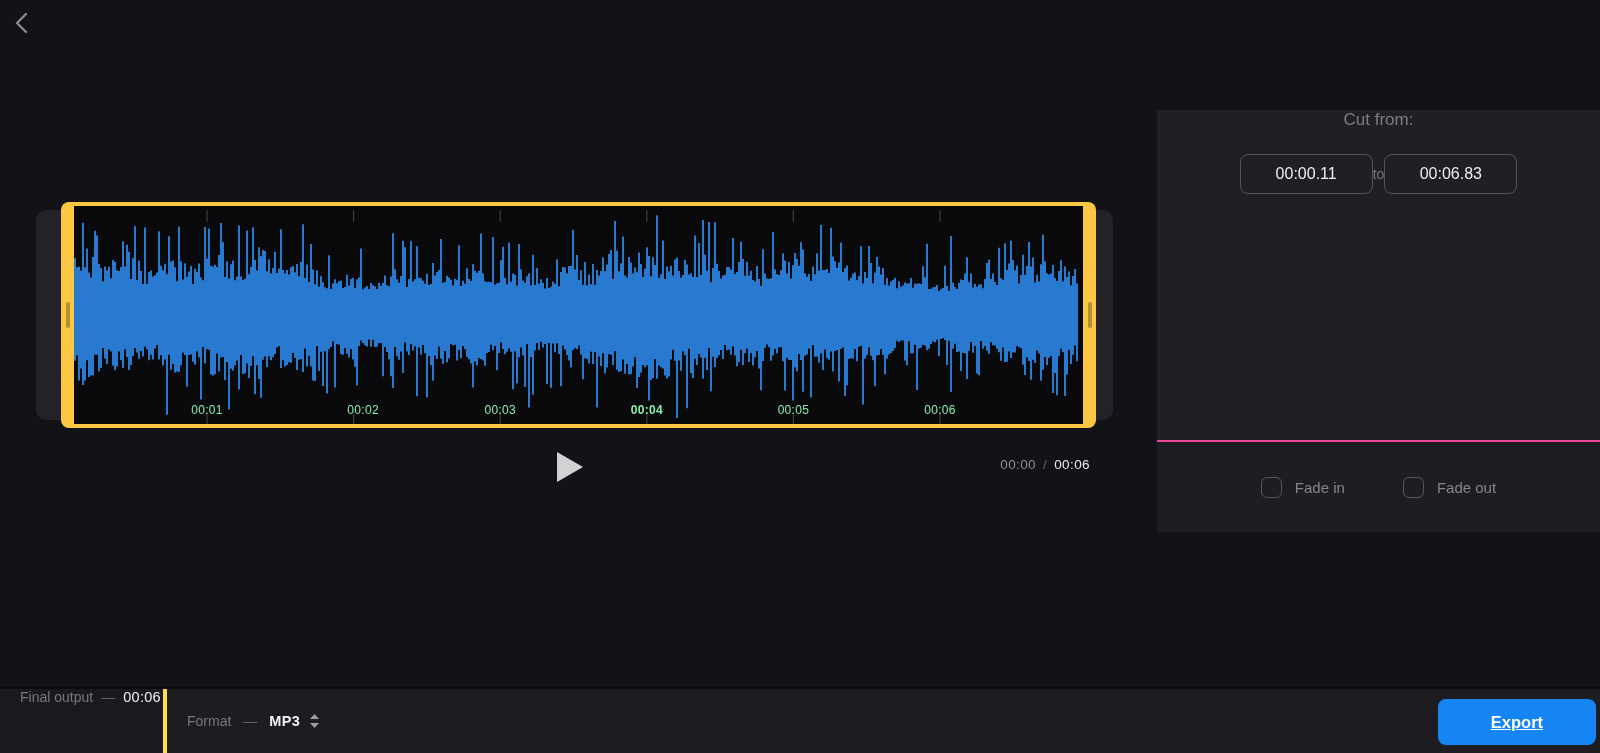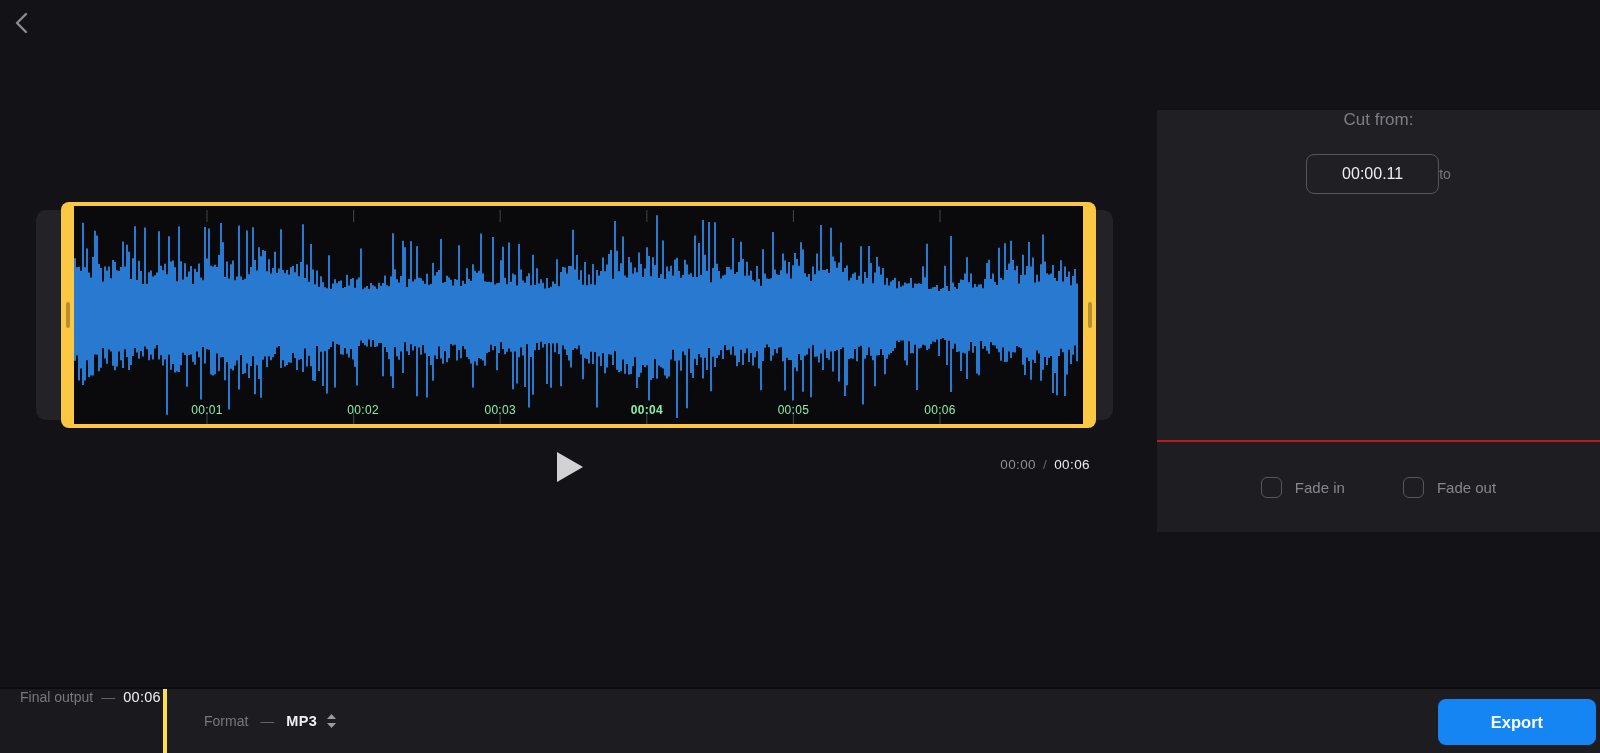--- a/index.html
+++ b/index.html
@@ -39,46 +39,46 @@
   .panel { position:absolute; left:1157px; top:0; width:443px; height:687px; }
   .panel-top { height:263px; background:#1d1d21; border-bottom:2px solid #0d0d10;
     display:flex; align-items:center; justify-content:center; gap:70px; }
   .radio-opt { display:flex; align-items:center; gap:13px; cursor:pointer; }
   .radio-circle { width:18px; height:18px; border-radius:50%; border:2px solid #6b6b72;
     display:flex; align-items:center; justify-content:center; }
   .radio-opt.selected .radio-circle { border-color:#1e88f7; }
   .radio-opt.selected .radio-dot { width:9px; height:9px; border-radius:50%; background:#1e88f7; }
   .radio-label { font-size:14.5px; color:#84848a; }
   .radio-opt.selected .radio-label { color:#e6e6e9; }
-  .panel-mid { height:332px; background:#202024; border-bottom:2px solid #b91c1c; }
+  .panel-mid { height:332px; background:#202024; border-bottom:2px solid #ec4899; }
   .cut-heading { margin-top:110px; text-align:center; font-size:17px; color:#7d7d84; }
   .cut-row { margin-top:24px; display:flex; align-items:center; justify-content:center; }
   .time-input { width:133px; height:40px; background:transparent; border:1px solid #55555b;
     border-radius:8px; color:#eeeef0; font-size:16px; text-align:center;
     font-family:"Liberation Sans", sans-serif; }
   .to-label { font-size:14px; color:#77777d; }
   .panel-fade { height:90px; background:#1e1e22; display:flex; align-items:center;
     justify-content:center; gap:58px; }
   .check-opt { display:flex; align-items:center; gap:13px; cursor:pointer; }
   .check-box { width:21px; height:21px; border:1.5px solid #56565c; border-radius:6px; background:transparent; }
   .check-label { font-size:15px; color:#85858b; }
   
   .bottom-bar { position:absolute; left:0; top:687px; width:1600px; height:66px;
     background:#1d1d21; border-top:2px solid #0c0c0e; display:flex; align-items:stretch; }
   .cell-final { width:167px; background:#1a1a1e; border-right:4px solid #fde047;
     display:flex; align-items:flex-start; padding-left:20px; gap:8px; }
   .cell-final .lbl, .cell-format .lbl { font-size:14px; color:#77777d; }
   .cell-final .dash, .cell-format .dash { font-size:14px; color:#62626a; }
   .cell-final .val { font-size:14.5px; color:#f0f0f2; font-weight:500; letter-spacing:0.3px; }
-  .cell-format { display:flex; align-items:center; padding-left:37px; gap:12px; }
+  .cell-format { display:flex; align-items:center; padding-left:20px; gap:12px; }
   .format-select { display:flex; align-items:center; gap:9px; cursor:pointer; background:none; border:none; }
   .format-select .val { font-size:14.5px; color:#f0f0f2; font-weight:700; letter-spacing:0.3px; }
   .export-btn { position:absolute; right:4px; top:10px; width:158px; height:46px;
     border:none; border-radius:8px; background:#1585f4; color:#ffffff;
-    font-size:16.5px; font-weight:600; cursor:pointer; font-family:"Liberation Sans", sans-serif; }
+    font-size:16.5px; font-weight:600; cursor:pointer; font-family:"Liberation Sans", sans-serif;text-decoration:underline; }
 </style>
 </head>
 <body>
 
 <div class="app">
 
   <button class="back-btn">
     <svg width="20" height="24" viewBox="0 0 20 24">
       <polyline points="14,3 5,12 14,21" fill="none" stroke="#8a8a90" stroke-width="2.4" stroke-linecap="round" stroke-linejoin="round"></polyline>
     </svg>
@@ -123,20 +123,21 @@
     </div>
   </section>
 
   <aside class="panel">
 
     <div class="panel-mid">
       <div class="cut-heading">Cut from:</div>
       <div class="cut-row">
         <input class="time-input" value="00:00.11" style="">
         <span class="to-label">to</span>
+        <input class="time-input" value="00:06.83" style="">
       </div>
     </div>
 
     <div class="panel-fade">
       <div class="check-opt">
         <span class="check-box"></span>
         <span class="check-label">Fade in</span>
       </div>
       <div class="check-opt">
         <span class="check-box"></span>

